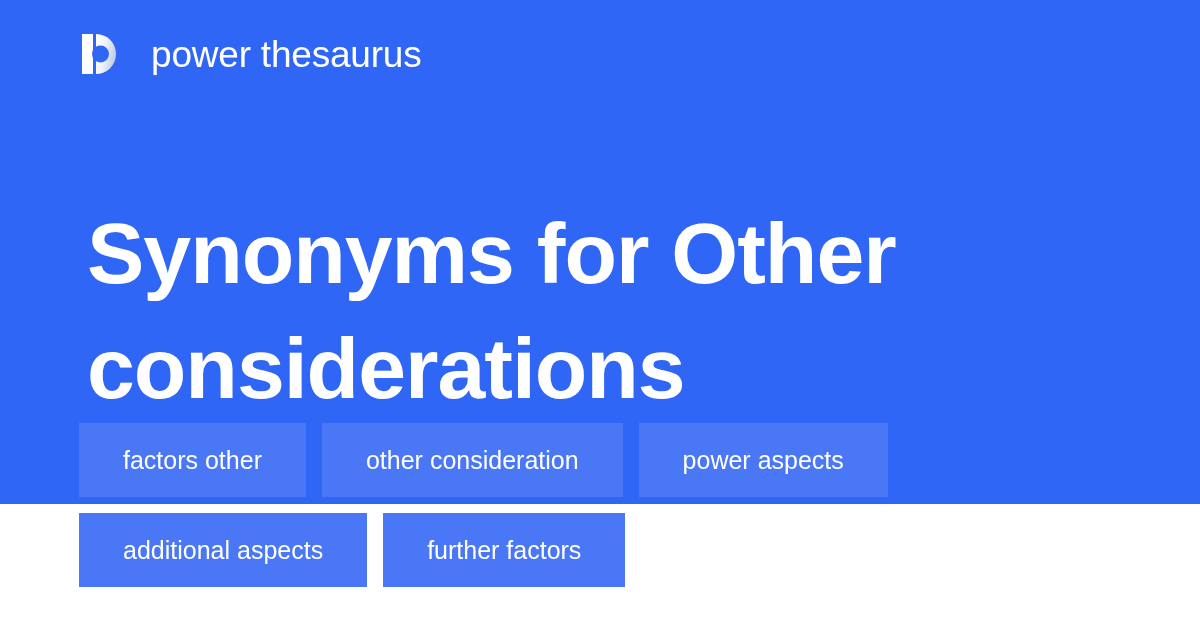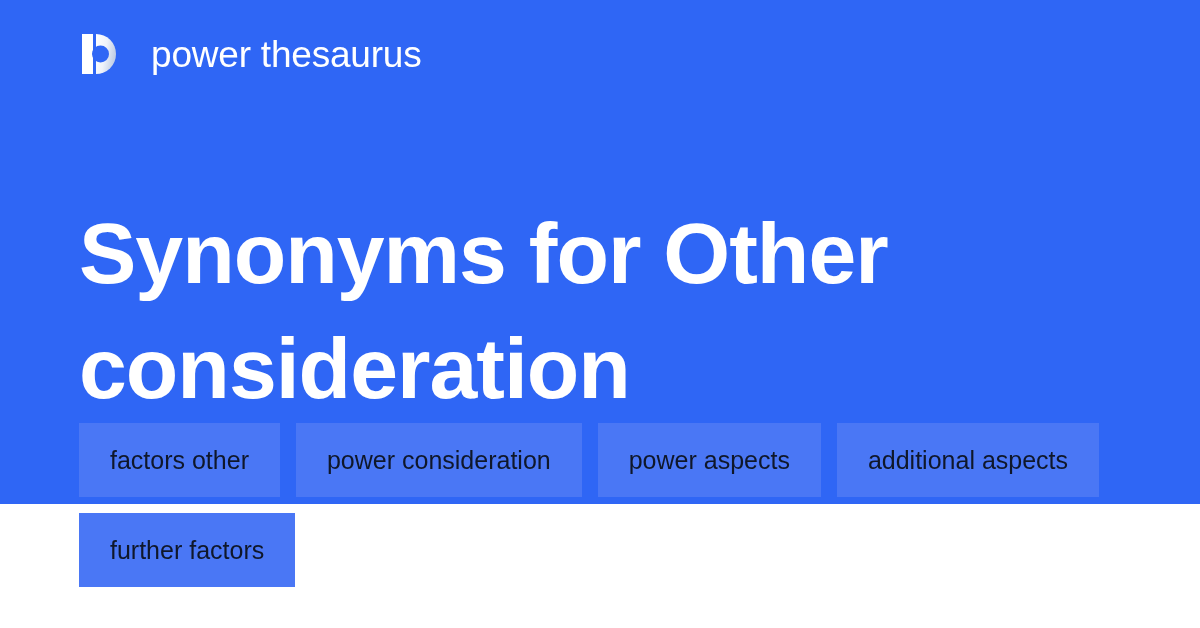--- a/index.html
+++ b/index.html
@@ -41,21 +41,21 @@
     font-size: 37px;
     font-weight: 400;
     letter-spacing: -0.2px;
     line-height: 1;
     white-space: nowrap;
   }
 
   
   .headline {
     position: absolute;
-    left: 79px;
+    left: 87px;
     top: 138px;
     width: 1040px;
     color: #ffffff;
     font-size: 86px;
     font-weight: 700;
     line-height: 115px;
     letter-spacing: -1px;
   }
   .headline-line {
     display: block;
@@ -69,23 +69,23 @@
     top: 423px;
     width: 1050px;
     display: flex;
     flex-wrap: wrap;
     gap: 16px;
     align-content: flex-start;
   }
   .chip {
     height: 74px;
     box-sizing: border-box;
-    padding: 0 31px;
+    padding: 0 44px;
     background: #4a77f5;
-    color: #0f172a;
+    color: #ffffff;
     font-size: 25px;
     font-weight: 400;
     line-height: 74px;
     white-space: nowrap;
     border: 0;
     border-radius: 0;
     letter-spacing: 0;
   }
 </style>
 </head>
@@ -105,24 +105,24 @@
       <rect x="0" y="0" width="48" height="48" fill="#2f66f5"></rect>
       <path d="M17 4 A16 16 0 1 1 17 44 Z" fill="url(#bowlGrad)"></path>
       <rect x="3" y="4" width="11" height="40" fill="#ffffff"></rect>
       <circle cx="21.5" cy="24" r="8.5" fill="#2f66f5"></circle>
     </svg>
     <span class="brand-name">power thesaurus</span>
   </div>
 
   <h1 class="headline">
     <span class="headline-line">Synonyms for Other</span>
-    <span class="headline-line">consideration</span>
+    <span class="headline-line">considerations</span>
   </h1>
 
   <div class="chips">
     <span class="chip">factors other</span>
-    <span class="chip">power consideration</span>
+    <span class="chip">other consideration</span>
     <span class="chip">power aspects</span>
     <span class="chip">additional aspects</span>
     <span class="chip">further factors</span>
   </div>
 
 </div>
 
 </body></html>

